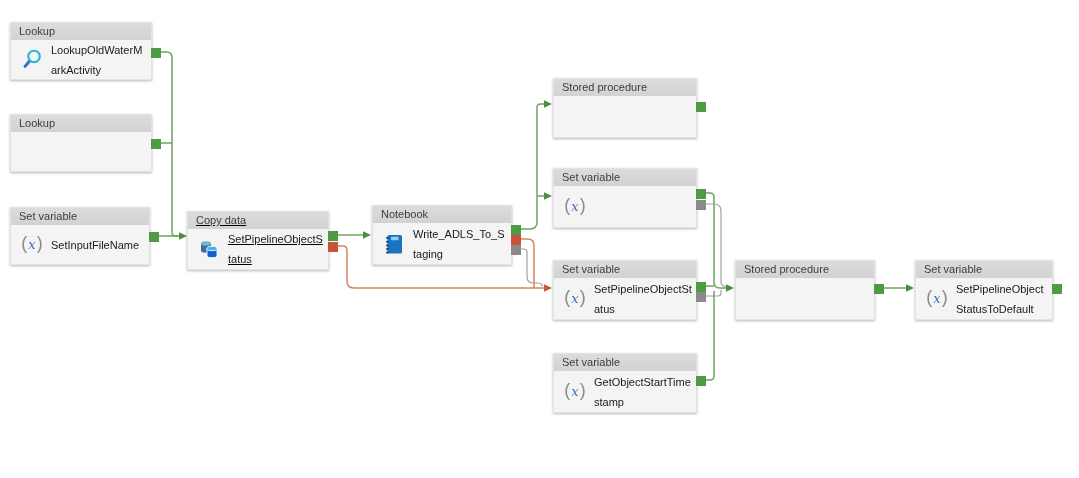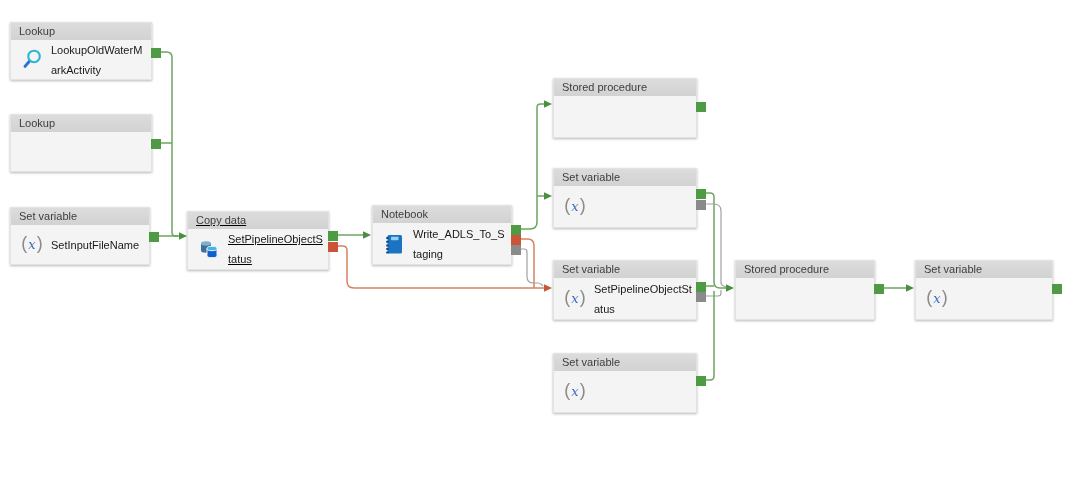--- a/index.html
+++ b/index.html
@@ -158,34 +158,36 @@
       <div class="node" style="left: 553px; top: 353px; width: 144px; height: 60px;">
     <div class="node-header">Set variable</div>
     <div class="node-body">
       <div class="node-icon">
             <span class="svicon">
               <span class="paren">(</span>
               <span class="xchar">x</span>
               <span class="paren">)</span>
             </span>
           </div>
+      <div class="node-title">GetObjectStartTimestamp</div>
     </div>
   <div class="port" style="left: 142px; top: 22px; background: rgb(79, 154, 69);"></div>
       </div>
       <div class="node" style="left: 735px; top: 260px; width: 140px; height: 60px;">
     <div class="node-header">Stored procedure</div>
   <div class="port" style="left: 138px; top: 23px; background: rgb(79, 154, 69);"></div>
       </div>
       <div class="node" style="left: 915px; top: 260px; width: 138px; height: 60px;">
     <div class="node-header">Set variable</div>
     <div class="node-body">
       <div class="node-icon">
             <span class="svicon">
               <span class="paren">(</span>
               <span class="xchar">x</span>
               <span class="paren">)</span>
             </span>
           </div>
+      <div class="node-title">SetPipelineObjectStatusToDefault</div>
     </div>
   <div class="port" style="left: 136px; top: 23px; background: rgb(79, 154, 69);"></div>
       </div>
     </div>
 </div>
 
 </body></html>

